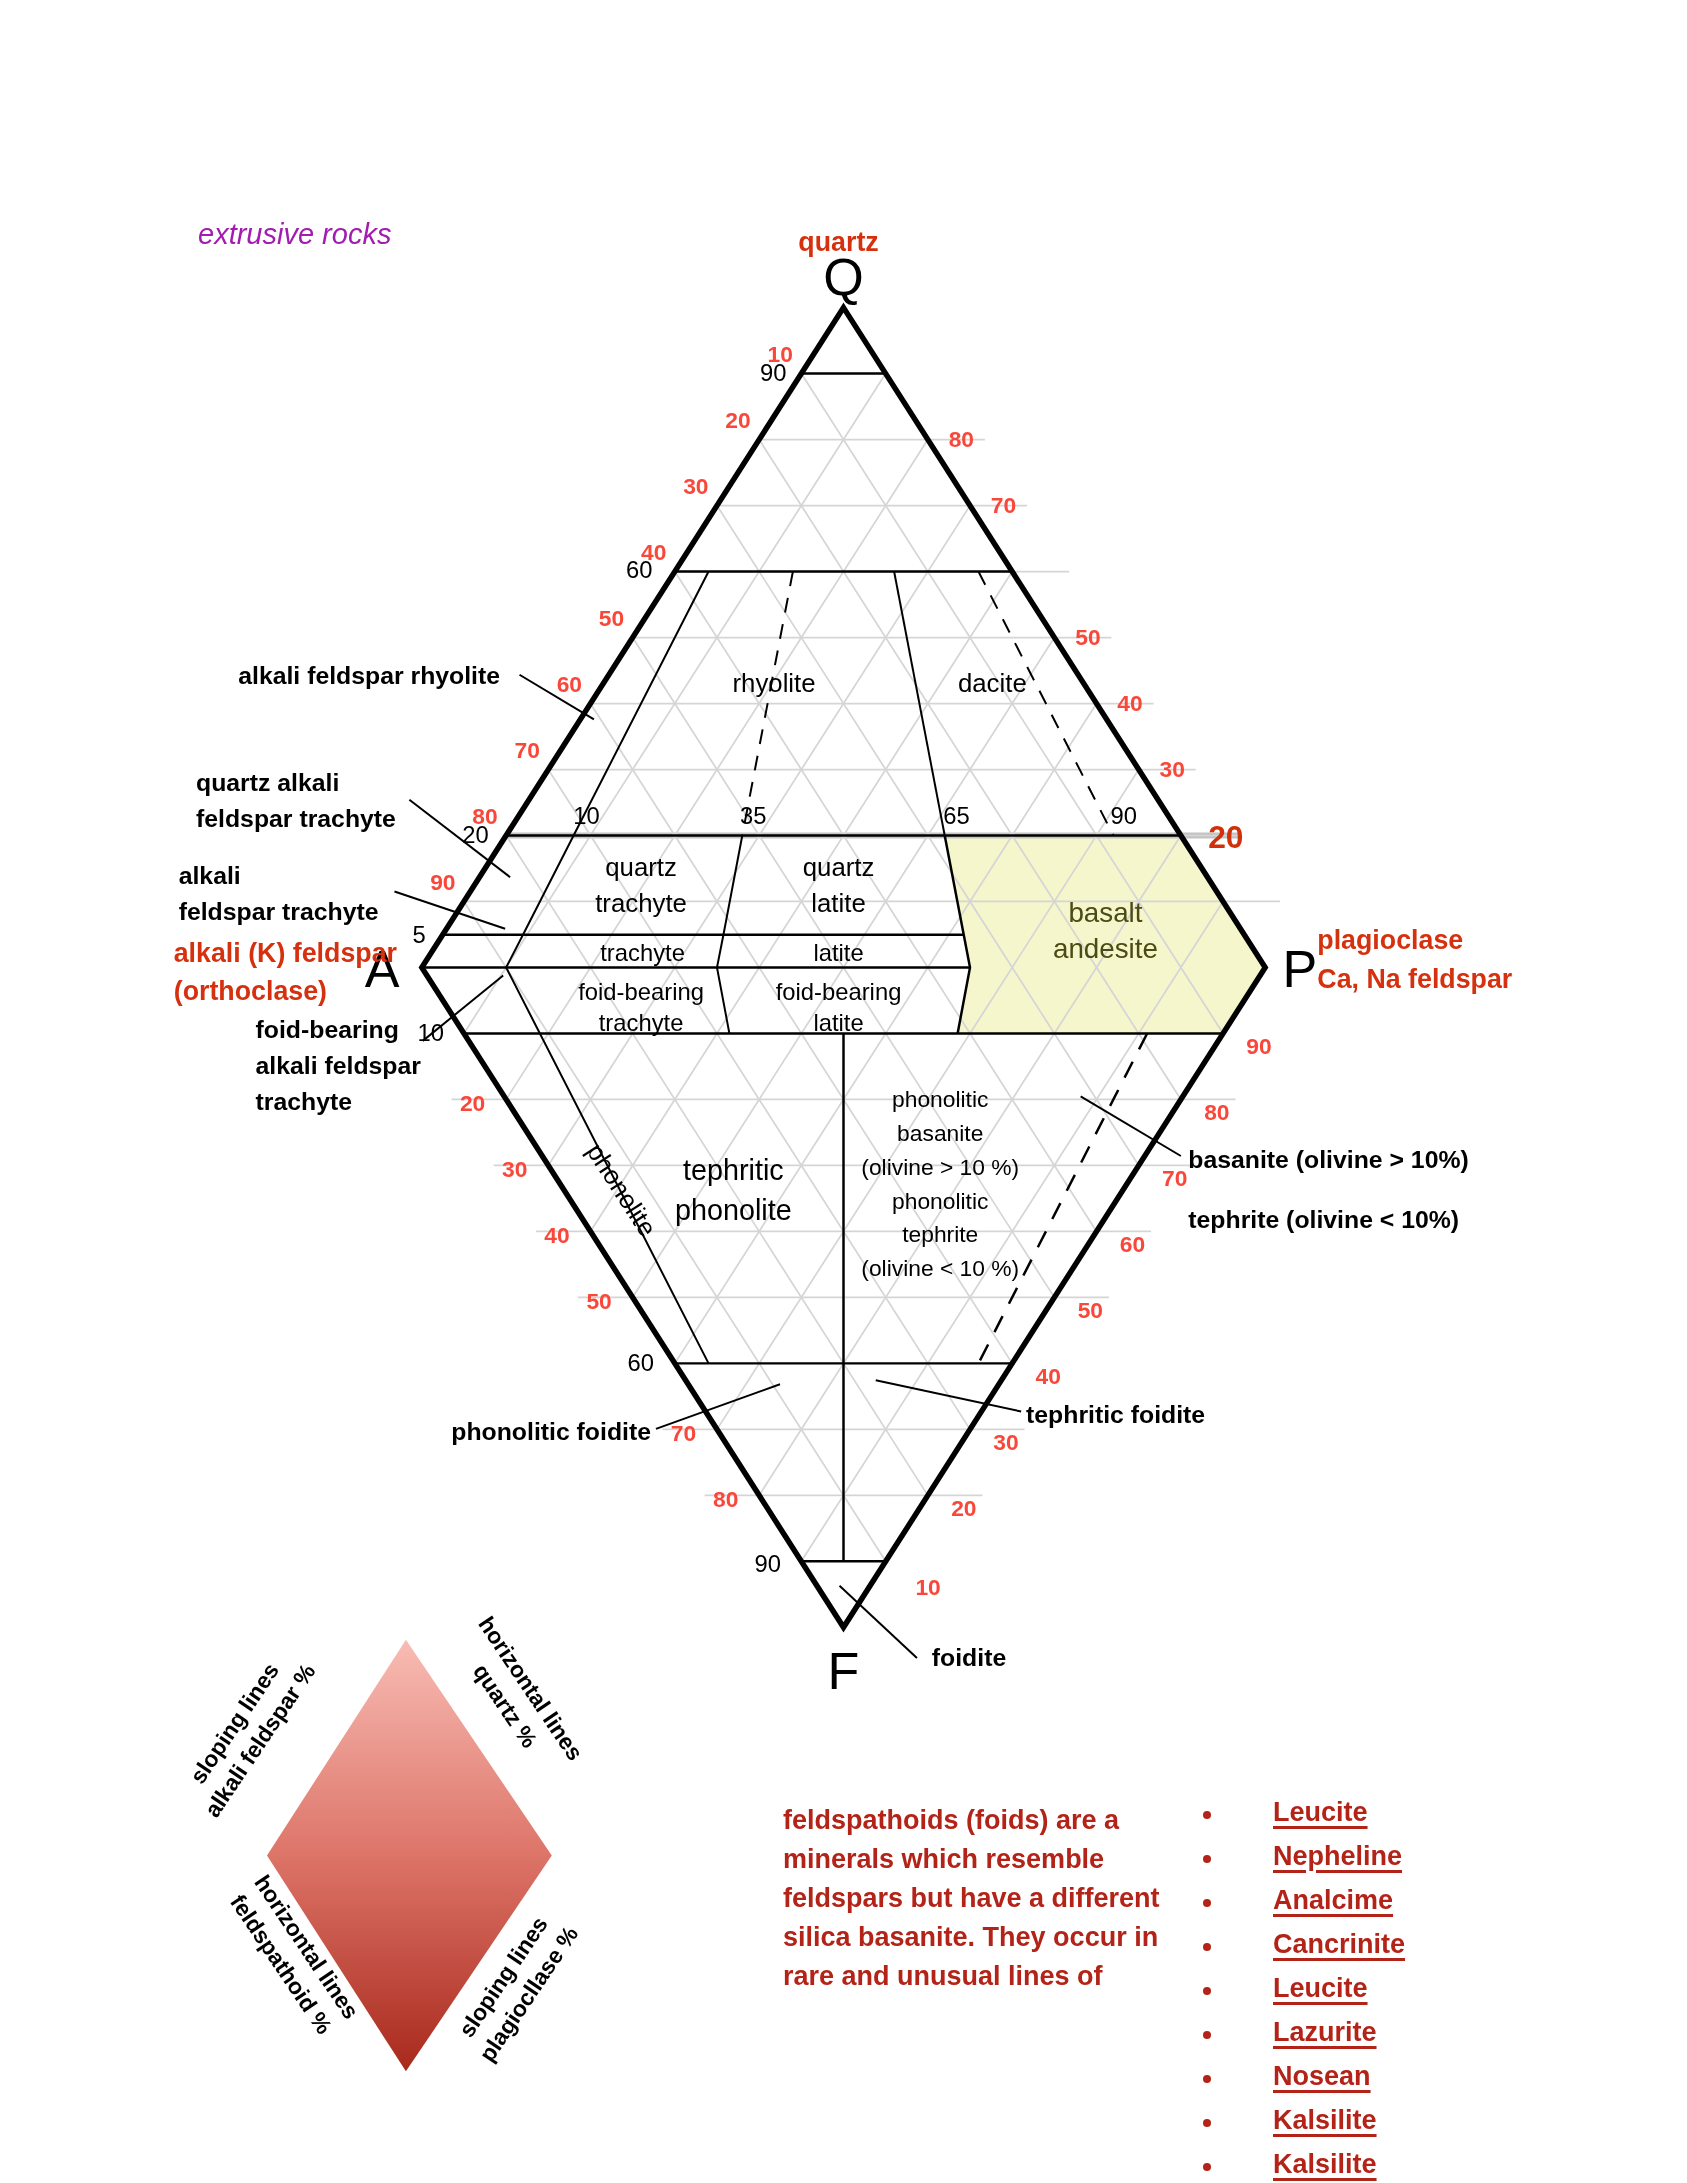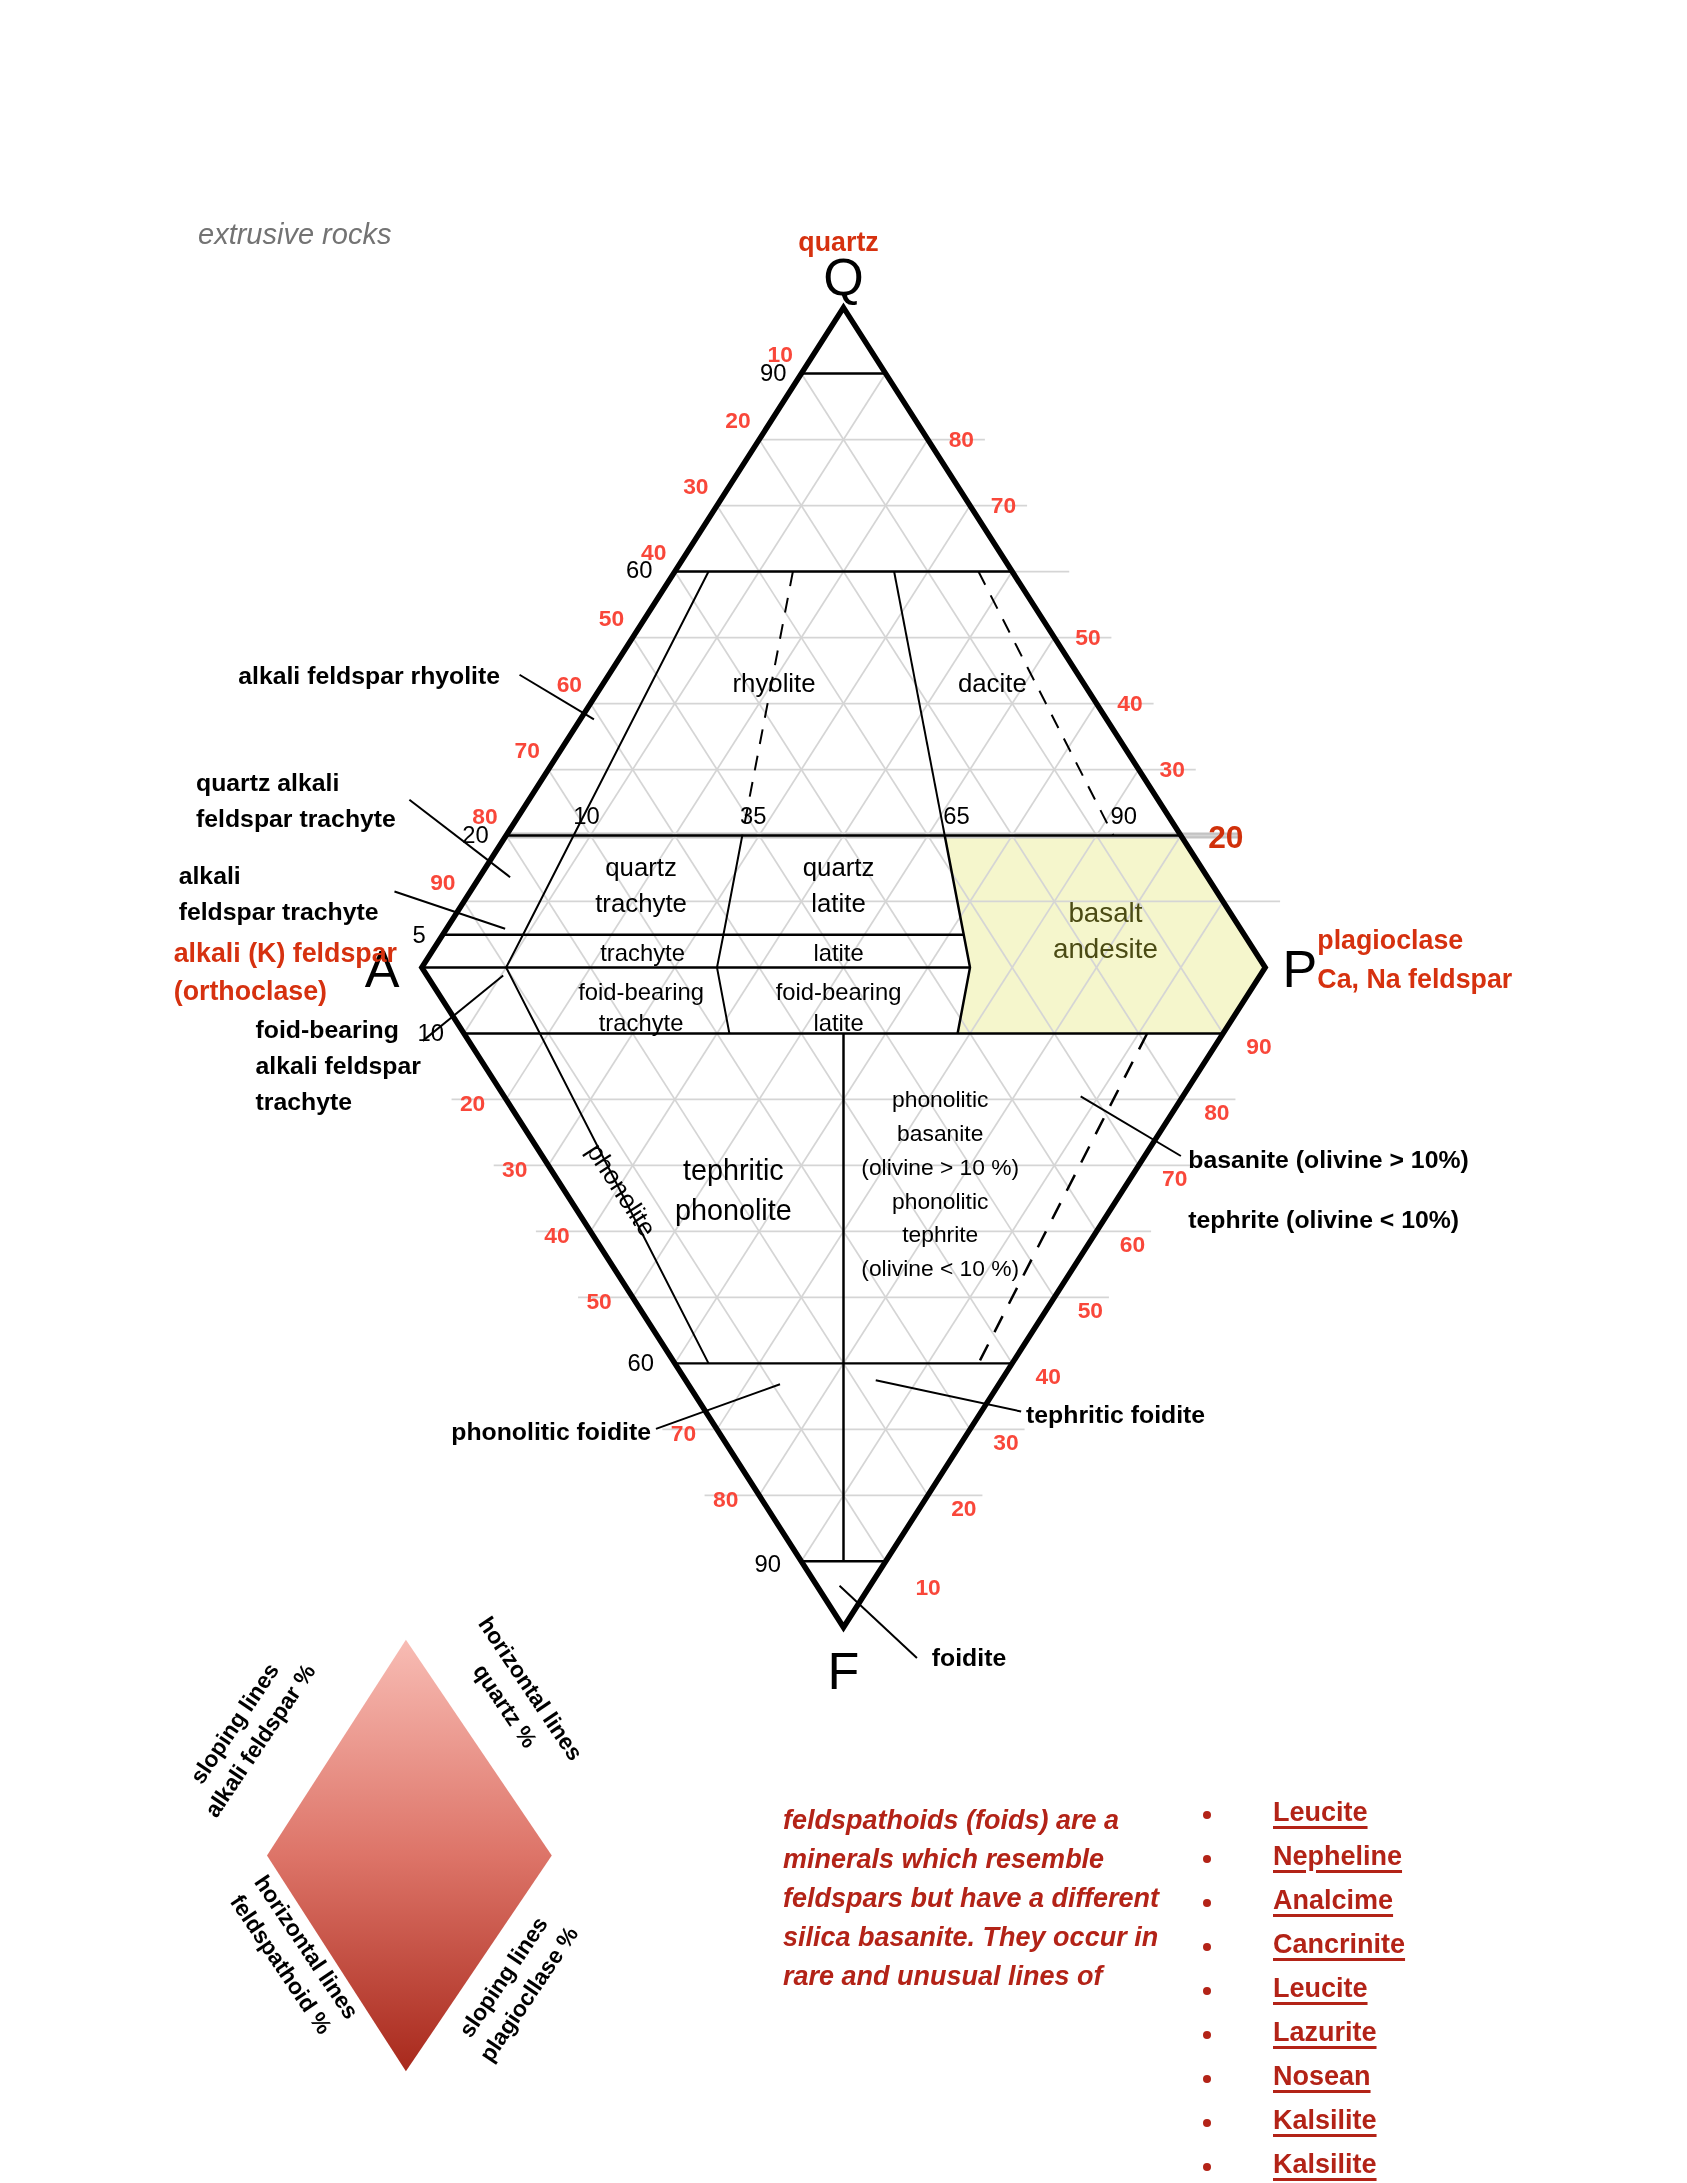--- a/index.html
+++ b/index.html
@@ -18,22 +18,22 @@
   .tickblack{fill:#000;font-size:48px;font-weight:400;}
   .big20{fill:#d0300a;font-size:64px;font-weight:700;}
   .fieldlbl{fill:#000;font-size:52px;font-weight:400;}
   .fieldsm{fill:#000;font-size:48px;font-weight:400;}
   .fieldblock{fill:#000;font-size:46px;font-weight:400;}
   .olive{fill:#4b4b14;font-size:56px;font-weight:400;}
   .extlbl{fill:#000;font-size:50px;font-weight:700;}
   .redlbl{fill:#d6310f;font-size:54px;font-weight:700;}
   .vertex{fill:#000;font-size:105px;font-weight:400;}
   .legendlbl{fill:#000;font-size:46px;font-weight:700;}
-  #title{position:absolute;left:198px;top:218px;font-size:29px;font-style:italic;color:#737373;}
-  #note{position:absolute;left:783px;top:1801px;width:447px;font-style:italic;}
+  #title{position:absolute;left:198px;top:218px;font-size:29px;font-style:italic;color:#a21caf;}
+  #note{position:absolute;left:783px;top:1801px;width:447px;}
   #note div{font-size:27px;font-weight:700;color:#b32317;line-height:39px;white-space:nowrap;}
   #minerals{position:absolute;left:1203px;top:1797px;list-style:none;margin:0;padding:0;}
   #minerals li{position:relative;height:44px;padding-left:70px;}
   #minerals li::before{content:"";position:absolute;left:0;top:14px;width:8px;height:8px;border-radius:50%;background:#b32317;}
   #minerals li span{font-size:27px;font-weight:700;color:#b32317;text-decoration:underline;text-decoration-thickness:2.5px;text-underline-offset:5px;}
 </style>
 </head>
 <body>
 
 <div id="title">extrusive rocks</div>

